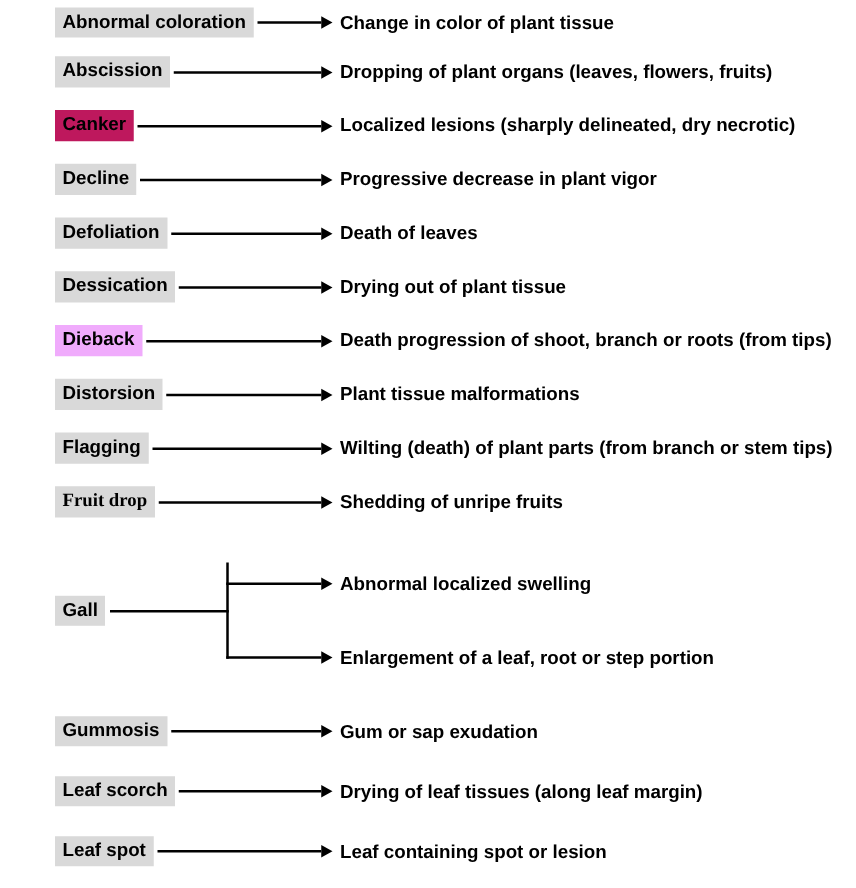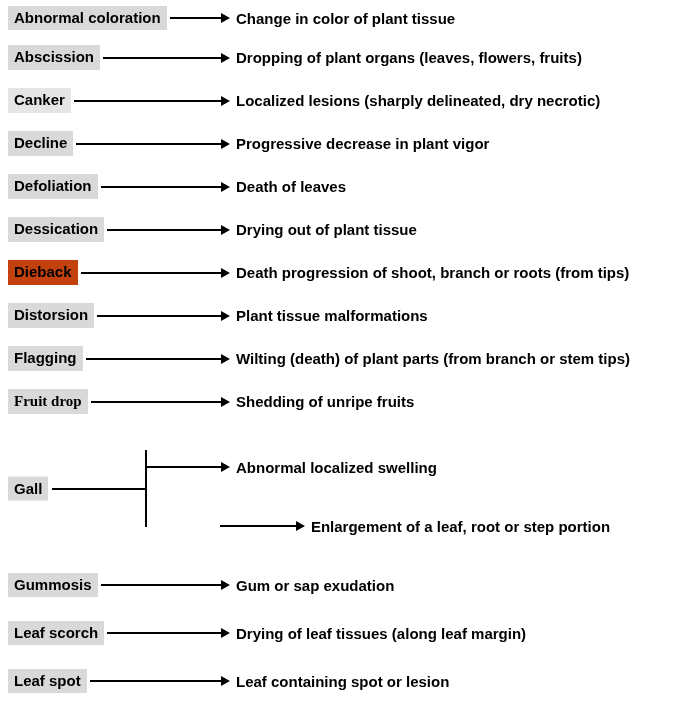--- a/index.html
+++ b/index.html
@@ -5,21 +5,21 @@
   * { box-sizing: border-box; }
   html, body { margin: 0; padding: 0; background: #ffffff; }
   body {
     width: 685px;
     height: 710px;
     overflow: hidden;
     font-family: "Liberation Sans", sans-serif;
     font-weight: 700;
     color: #000000;
   }
-  .diagram { padding: 0 0 0 8px; }
+  .diagram { padding: 0 0 0 8px; margin-left: 36px; }
 
   .row { display: flex; align-items: center; height: 43px; }
   .row.first { height: 36px; }
   .row.tall { height: 48px; }
   .row.gap-top { margin-top: 20px; }
 
   .term-wrap { flex: 0 0 222px; width: 222px; display: flex; align-items: center; }
   .term {
     background: #d9d9d9;
     padding: 3px 6px;
@@ -44,21 +44,21 @@
     position: absolute; left: 0; top: 50%; transform: translateY(-50%);
     background: #d9d9d9; padding: 3px 6px; font-size: 15px; line-height: 1.25;
   }
   .gall-stub { position: absolute; left: 44px; top: 50%; margin-top: -1px; width: 95px; height: 2px; background: #000; }
   .gall-vline { position: absolute; left: 137px; top: 14px; width: 2px; height: 77px; background: #000; }
   .gall-branch {
     position: absolute; left: 137px; width: calc(100% - 137px);
     height: 30px; display: flex; align-items: center;
   }
   .gall-branch.top { top: 16px; align-items: center; }
-  .gall-branch.bottom { bottom: 0; justify-content: center; }
+  .gall-branch.bottom { bottom: 0; }
   .gall-branch .line { flex: 0 0 76px; }
 </style>
 </head>
 <body>
 
 <div class="diagram">
     <div class="row first">
       <div class="term-wrap">
         <div class="term" style="background: rgb(217, 217, 217);">Abnormal coloration</div>
         <div class="connector">
@@ -73,21 +73,21 @@
         <div class="term" style="background: rgb(217, 217, 217);">Abscission</div>
         <div class="connector">
           <div class="line"></div>
           <div class="arrowhead"></div>
         </div>
       </div>
       <div class="definition">Dropping of plant organs (leaves, flowers, fruits)</div>
     </div>
     <div class="row">
       <div class="term-wrap">
-        <div class="term" style="background: #e5e5e5;">Canker</div>
+        <div class="term" style="background: #be185d;">Canker</div>
         <div class="connector">
           <div class="line"></div>
           <div class="arrowhead"></div>
         </div>
       </div>
       <div class="definition">Localized lesions (sharply delineated, dry necrotic)</div>
     </div>
     <div class="row">
       <div class="term-wrap">
         <div class="term" style="background: rgb(217, 217, 217);">Decline</div>
@@ -113,21 +113,21 @@
         <div class="term" style="background: rgb(217, 217, 217);">Dessication</div>
         <div class="connector">
           <div class="line"></div>
           <div class="arrowhead"></div>
         </div>
       </div>
       <div class="definition">Drying out of plant tissue</div>
     </div>
     <div class="row">
       <div class="term-wrap">
-        <div class="term" style="background: #c2410c;">Dieback</div>
+        <div class="term" style="background: #f0abfc;">Dieback</div>
         <div class="connector">
           <div class="line"></div>
           <div class="arrowhead"></div>
         </div>
       </div>
       <div class="definition">Death progression of shoot, branch or roots (from tips)</div>
     </div>
     <div class="row">
       <div class="term-wrap">
         <div class="term" style="background: rgb(217, 217, 217);">Distorsion</div>

